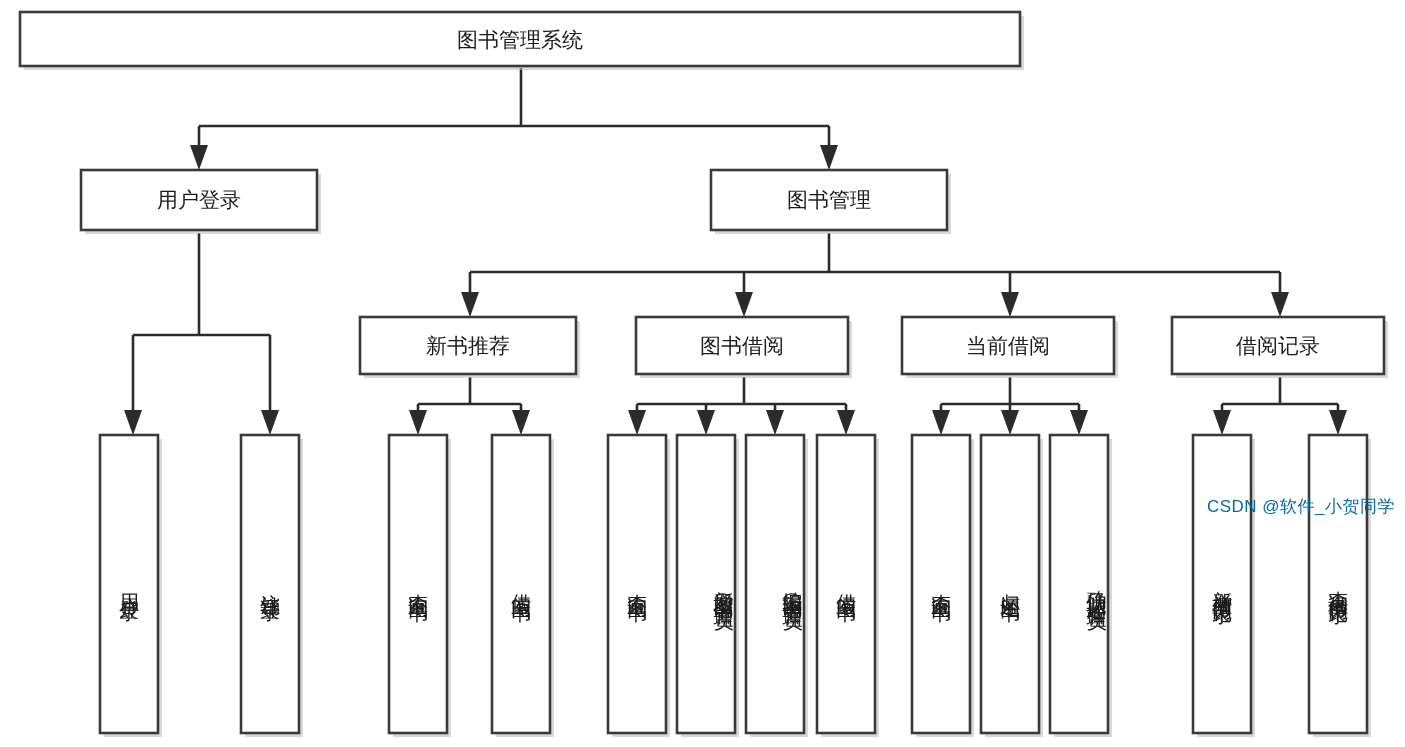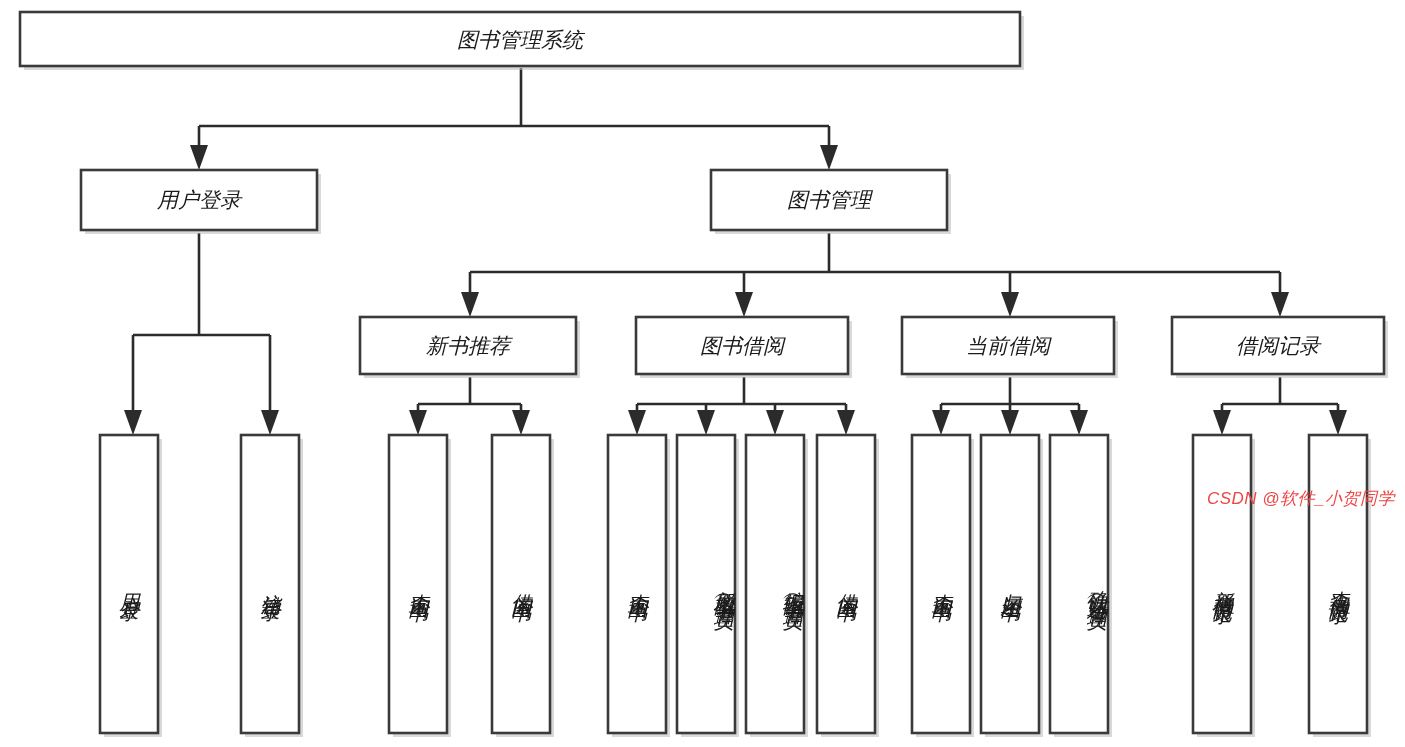--- a/index.html
+++ b/index.html
@@ -11,21 +11,20 @@
     width: 1405px;
     height: 747px;
     font-family: "Liberation Sans", "DejaVu Sans", sans-serif;
     overflow: hidden;
   }
   #diagram-root {
     position: relative;
     width: 1405px;
     height: 532px;
     background: #ffffff;
-    font-style: italic;
   }
   svg#flowchart {
     display: block;
     width: 1405px;
     height: 747px;
   }
   .node-box {
     fill: #ffffff;
     stroke: #3a3a3a;
     stroke-width: 2.6;
@@ -62,24 +61,24 @@
     color: #1b1b1b;
     display: flex;
     align-items: center;
     justify-content: center;
     white-space: nowrap;
     pointer-events: none;
   }
   .watermark {
     position: absolute;
     right: 10px;
-    bottom: 22px;
+    bottom: 14px;
     font-family: "Liberation Sans", "DejaVu Sans", sans-serif;
     font-size: 17px;
-    color: #ef4444;
+    color: #0369a1;
     letter-spacing: 0.5px;
     white-space: nowrap;
   }
 </style>
 </head>
 <body>
 
 <div id="diagram-root">
 
   <svg id="flowchart" viewBox="0 0 1405 747" xmlns="http://www.w3.org/2000/svg">

